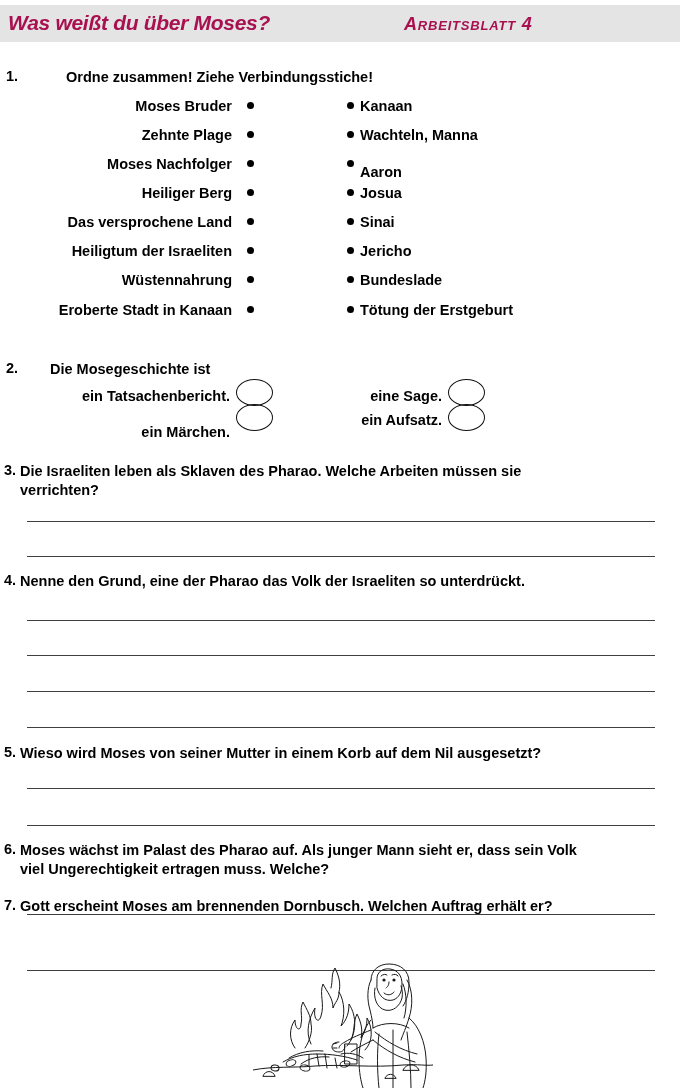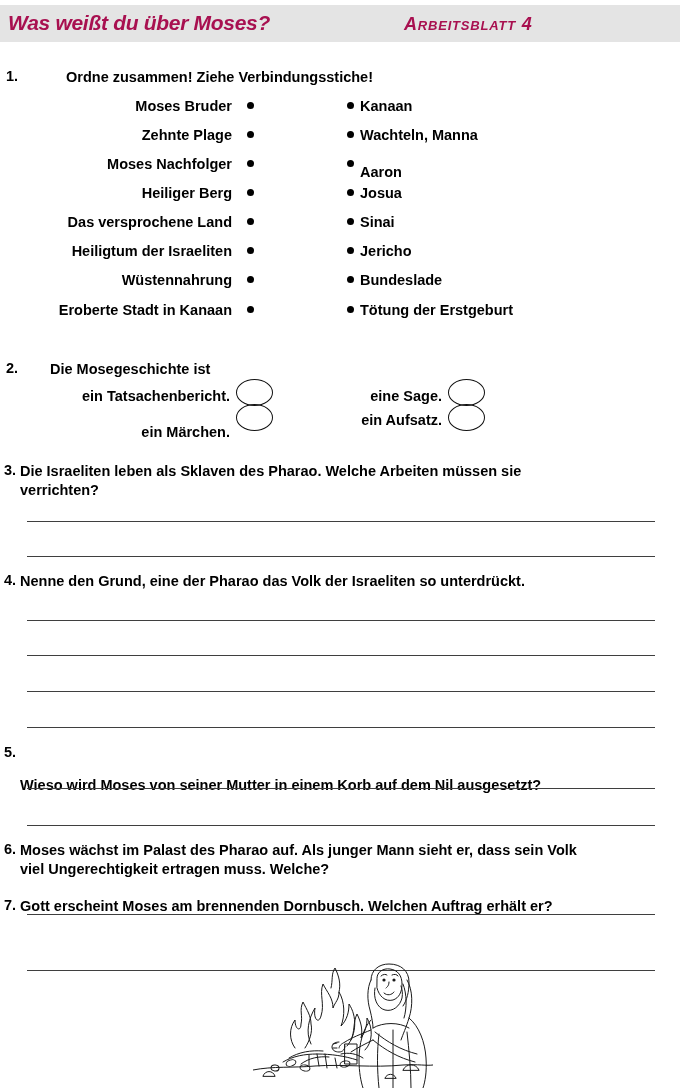--- a/index.html
+++ b/index.html
@@ -207,21 +207,21 @@
 <div class="rule" style="top:556px;"></div>
 
 <div class="qnum" style="left:4px; top:572px;">4.</div>
 <div class="qtext" style="left:20px; top:572px; width:640px;">Nenne den Grund, eine der Pharao das Volk der Israeliten so unterdrückt.</div>
 <div class="rule" style="top:620px;"></div>
 <div class="rule" style="top:655px;"></div>
 <div class="rule" style="top:691px;"></div>
 <div class="rule" style="top:727px;"></div>
 
 <div class="qnum" style="left:4px; top:744px;">5.</div>
-<div class="qtext" style="left:20px; top:744px; width:640px;margin-top:32px;">Wieso wird Moses von seiner Mutter in einem Korb auf dem Nil ausgesetzt?</div>
+<div class="qtext" style="left:20px; top:744px; width:640px;">Wieso wird Moses von seiner Mutter in einem Korb auf dem Nil ausgesetzt?</div>
 <div class="rule" style="top:788px;"></div>
 <div class="rule" style="top:825px;"></div>
 
 <div class="qnum" style="left:4px; top:841px;">6.</div>
 <div class="qtext" style="left:20px; top:841px; width:645px;">Moses wächst im Palast des Pharao auf. Als junger Mann sieht er, dass sein Volk</div>
 <div class="qtext" style="left:20px; top:860px; width:645px;">viel Ungerechtigkeit ertragen muss. Welche?</div>
 <div class="rule" style="top:914px;"></div>
 
 <div class="qnum" style="left:4px; top:897px;">7.</div>
 <div class="qtext" style="left:20px; top:897px; width:645px;">Gott erscheint Moses am brennenden Dornbusch. Welchen Auftrag erhält er?</div>

